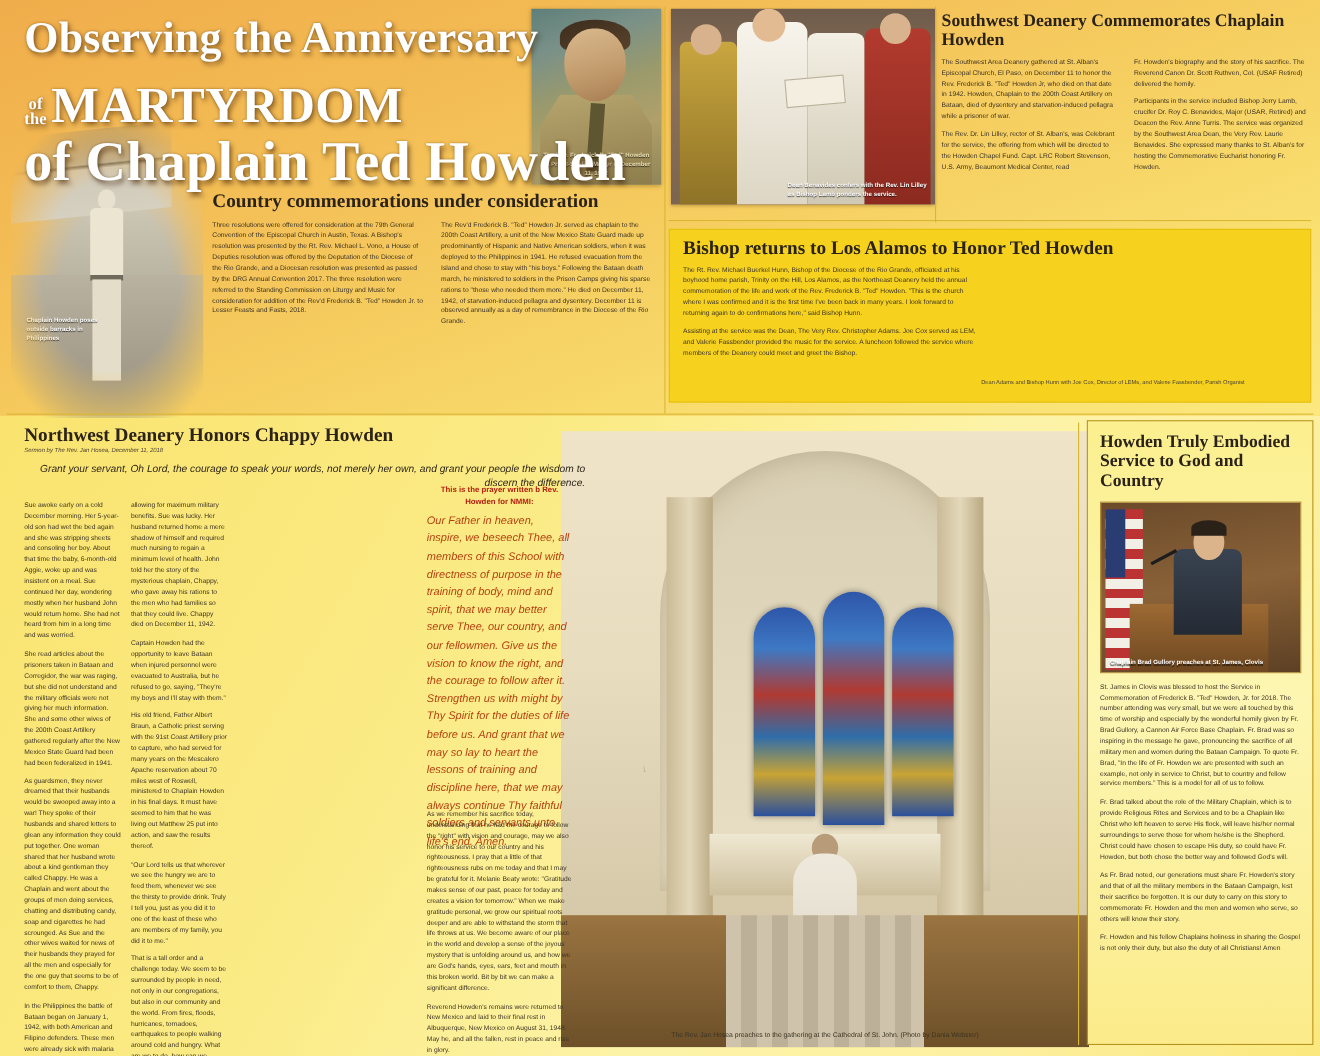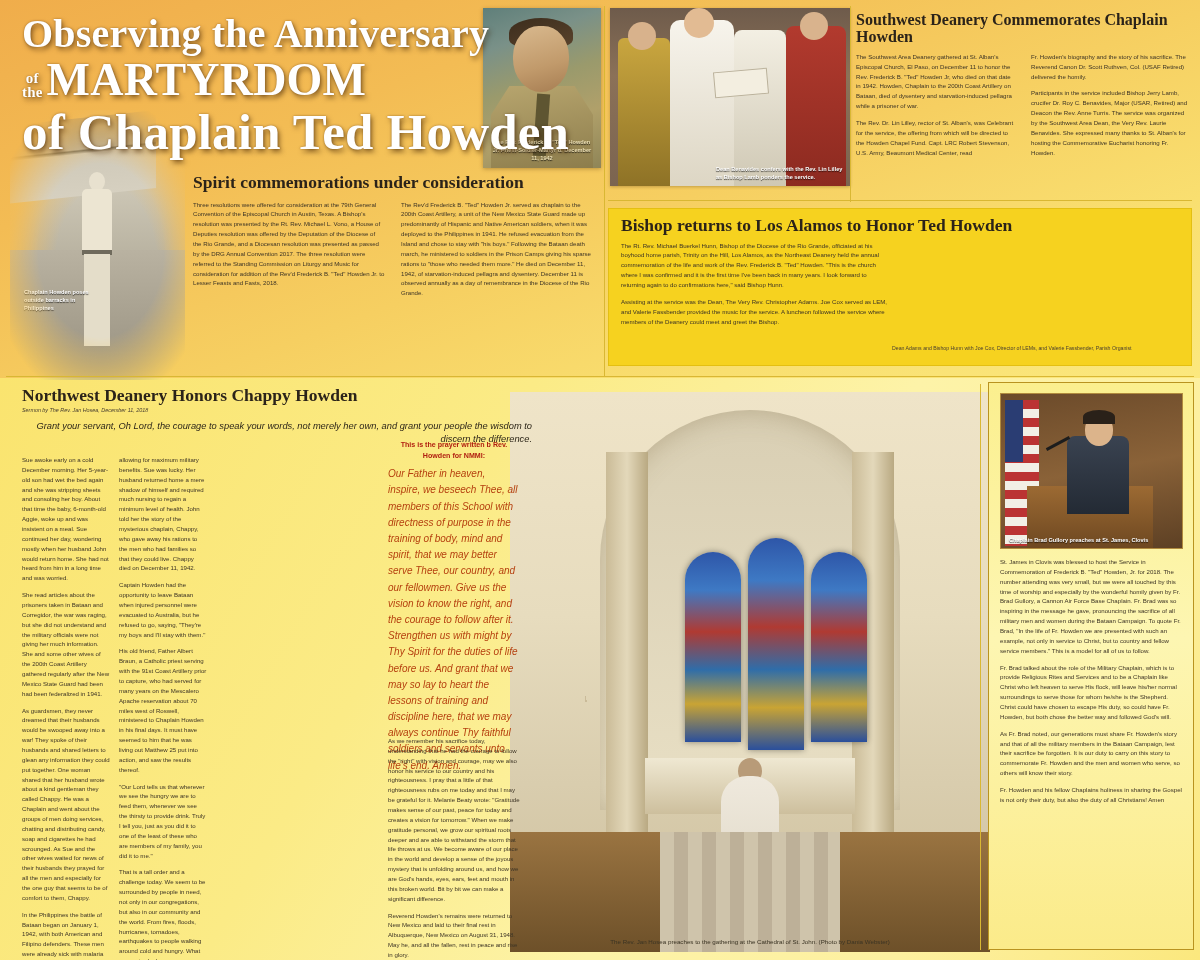--- a/index.html
+++ b/index.html
@@ -29,21 +29,21 @@
   .mast-l1,.mast-l2,.mast-l3{
     color:#ffffff;
     font-family:"Liberation Serif", serif;
     font-weight:bold;
     letter-spacing:.2px;
     text-shadow:2px 3px 5px rgba(60,30,0,.55), 0 0 2px rgba(90,50,10,.5);
     line-height:1.0;
     white-space:nowrap;
   }
   .mast-l1{ font-size:40px; }
-  .mast-l2{ font-size:46px; margin-top:3px; }
+  .mast-l2{ font-size:46px; margin-top:19px; }
   .mast-l2 .smallstack{
     display:inline-block; font-size:15px; line-height:.95; text-align:center;
     vertical-align:-2px; margin-right:4px;
   }
   .mast-l3{ font-size:51px; margin-top:4px; }
 
   
   .photo{ position:absolute; overflow:hidden; }
   .ph-caption{
     position:absolute; color:#ffffff; font-size:5.6px; line-height:1.45;
@@ -325,21 +325,21 @@
   <div class="altar"></div>
   <div class="priest-head"></div>
   <div class="priest"></div>
   <div class="pewL"></div>
     <div class="pewR"></div>
     <div class="floor"></div>
   <div class="cap">The Rev. Jan Hosea preaches to the gathering at the Cathedral of St. John. (Photo by Dania Webster)</div>
 </div>
 
 <div id="sec-commem">
-  <div class="hl">Spirit commemorations under consideration</div>
+  <div class="hl">Country commemorations under consideration</div>
   <div class="cols">
     <div class="body-col">
       <p>Three resolutions were offered for consideration at the 79th General Convention of the Episcopal Church in Austin, Texas. A Bishop's resolution was presented by the Rt. Rev. Michael L. Vono, a House of Deputies resolution was offered by the Deputation of the Diocese of the Rio Grande, and a Diocesan resolution was presented as passed by the DRG Annual Convention 2017. The three resolution were referred to the Standing Commission on Liturgy and Music for consideration for addition of the Rev'd Frederick B. "Ted" Howden Jr. to Lesser Feasts and Fasts, 2018.</p>
     </div>
     <div class="body-col">
       <p>The Rev'd Frederick B. "Ted" Howden Jr. served as chaplain to the 200th Coast Artillery, a unit of the New Mexico State Guard made up predominantly of Hispanic and Native American soldiers, when it was deployed to the Philippines in 1941. He refused evacuation from the Island and chose to stay with "his boys." Following the Bataan death march, he ministered to soldiers in the Prison Camps giving his sparse rations to "those who needed them more." He died on December 11, 1942, of starvation-induced pellagra and dysentery. December 11 is observed annually as a day of remembrance in the Diocese of the Rio Grande.</p>
     </div>
   </div>
 </div>
 
@@ -395,20 +395,21 @@
   <div class="prayer-body">Our Father in heaven, inspire, we beseech Thee, all members of this School with directness of purpose in the training of body, mind and spirit, that we may better serve Thee, our country, and our fellowmen. Give us the vision to know the right, and the courage to follow after it. Strengthen us with might by Thy Spirit for the duties of life before us. And grant that we may so lay to heart the lessons of training and discipline here, that we may always continue Thy faithful soldiers and servants unto life's end. Amen.</div>
 </div>
 
 <div id="after-prayer" class="body-col">
   <p>As we remember his sacrifice today, understanding that he had the courage to follow the "right" with vision and courage, may we also honor his service to our country and his righteousness. I pray that a little of that righteousness rubs on me today and that I may be grateful for it. Melanie Beaty wrote: "Gratitude makes sense of our past, peace for today and creates a vision for tomorrow." When we make gratitude personal, we grow our spiritual roots deeper and are able to withstand the storm that life throws at us. We become aware of our place in the world and develop a sense of the joyous mystery that is unfolding around us, and how we are God's hands, eyes, ears, feet and mouth in this broken world. Bit by bit we can make a significant difference.</p>
   <p>Reverend Howden's remains were returned to New Mexico and laid to their final rest in Albuquerque, New Mexico on August 31, 1948. May he, and all the fallen, rest in peace and rise in glory.</p>
 </div>
 
 <div id="sec-right">
   <div class="pad">
+    <div class="hl">Howden Truly Embodied Service to God and Country</div>
 
     <div class="photo" id="photo-clovis" style="position:relative; left:0; top:0; width:183px; height:156px; margin-bottom:8px;">
       <div class="flag"></div>
         <div class="flagblue"></div>
       <div class="podium"></div>
       <div class="body"></div>
       <div class="head2"></div>
         <div class="hair2"></div>
       <div class="mic"></div>
       <div class="ph-caption" style="left:8px; bottom:4px; width:160px;">Chaplain Brad Gullory preaches at St. James, Clovis</div>

